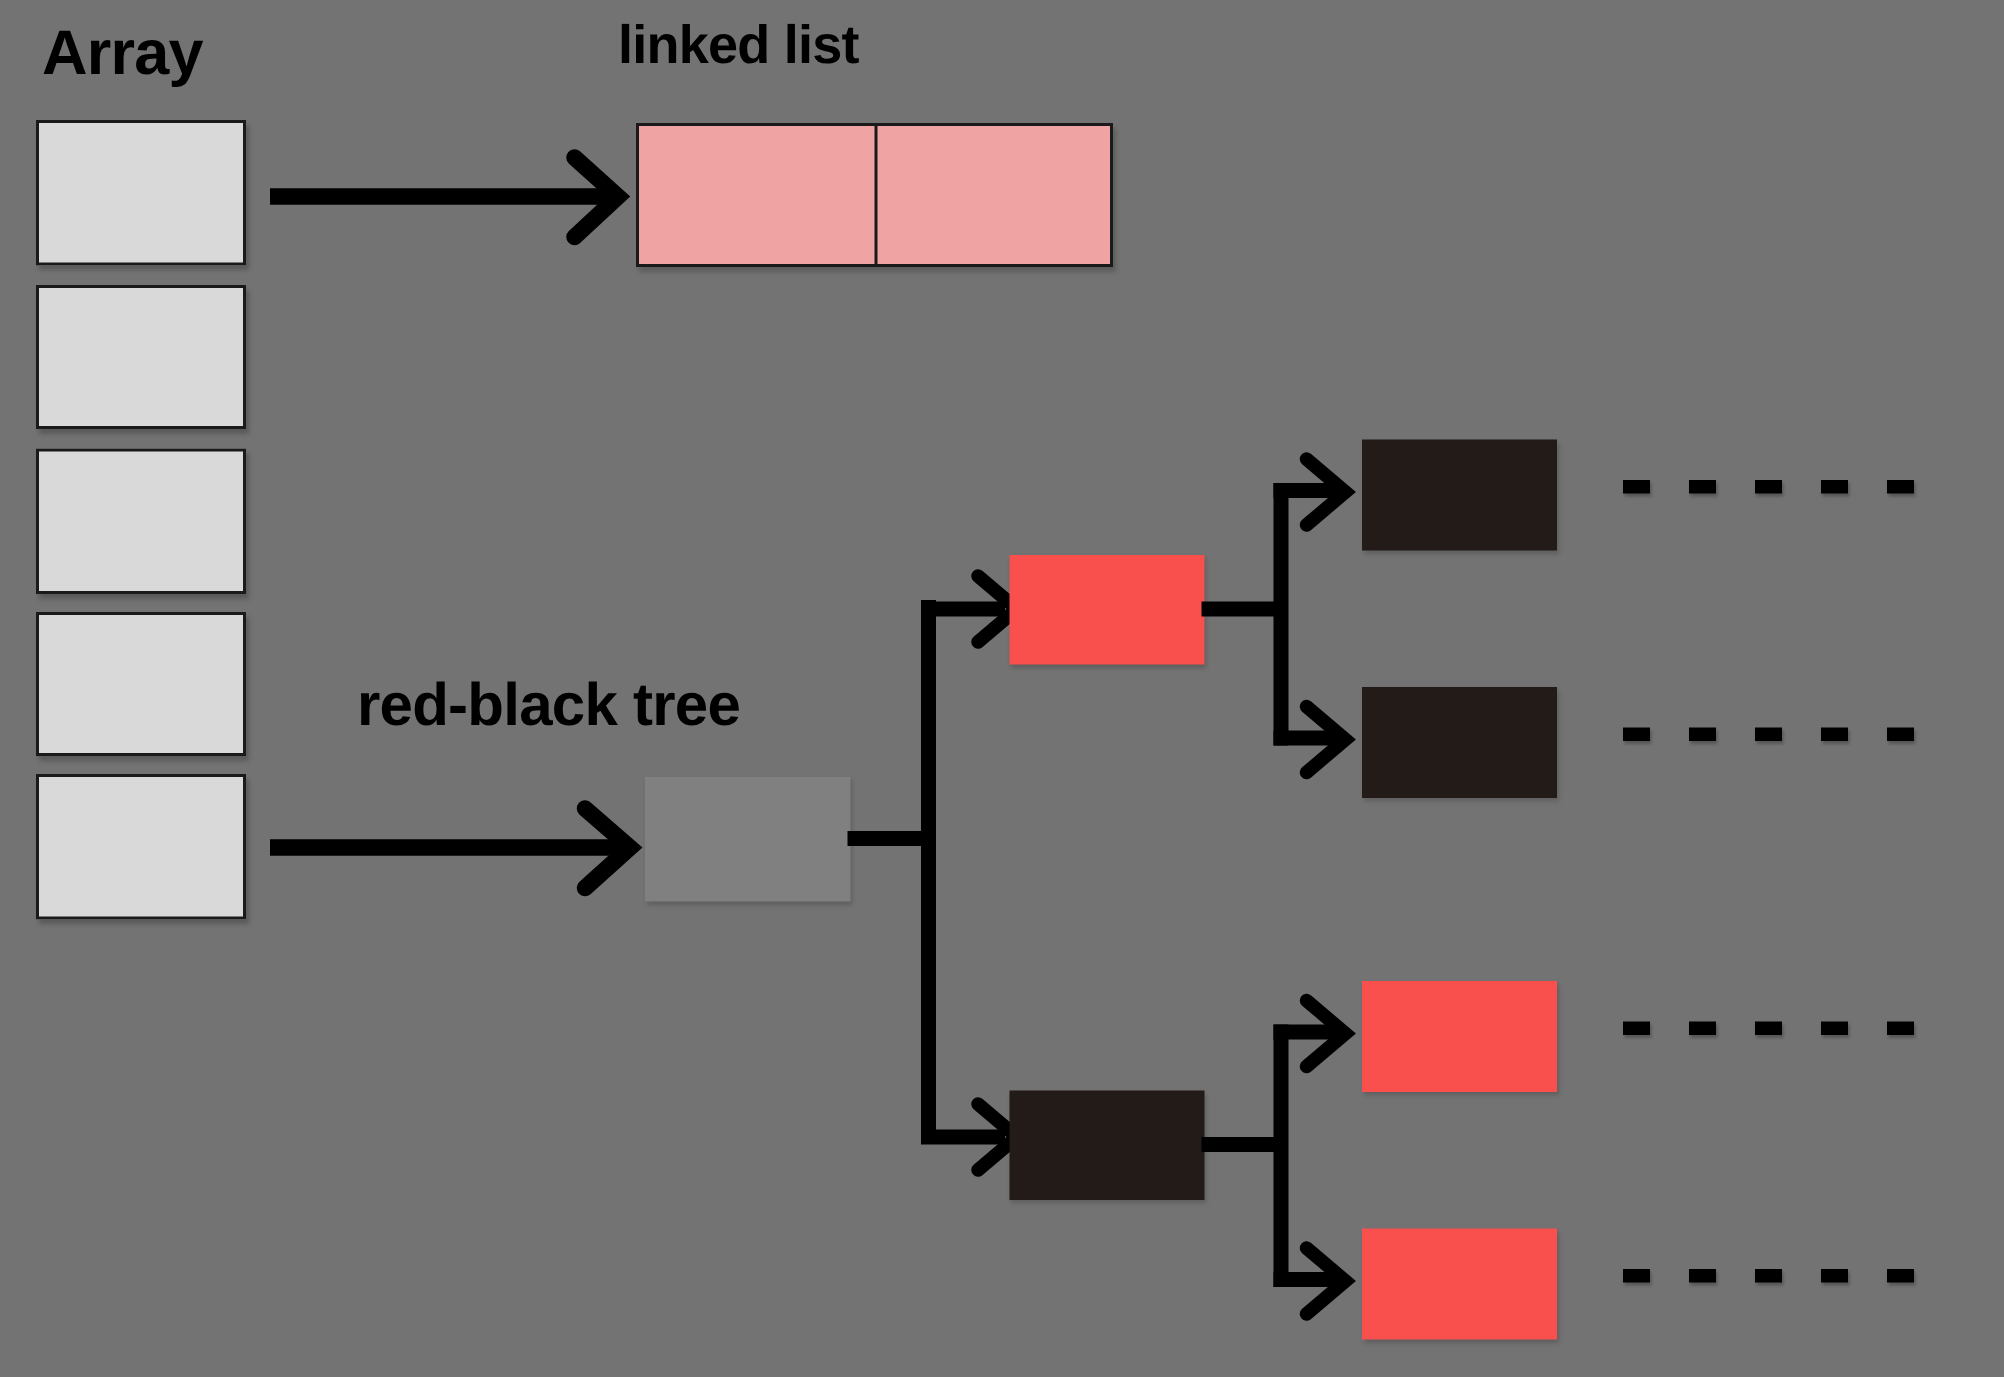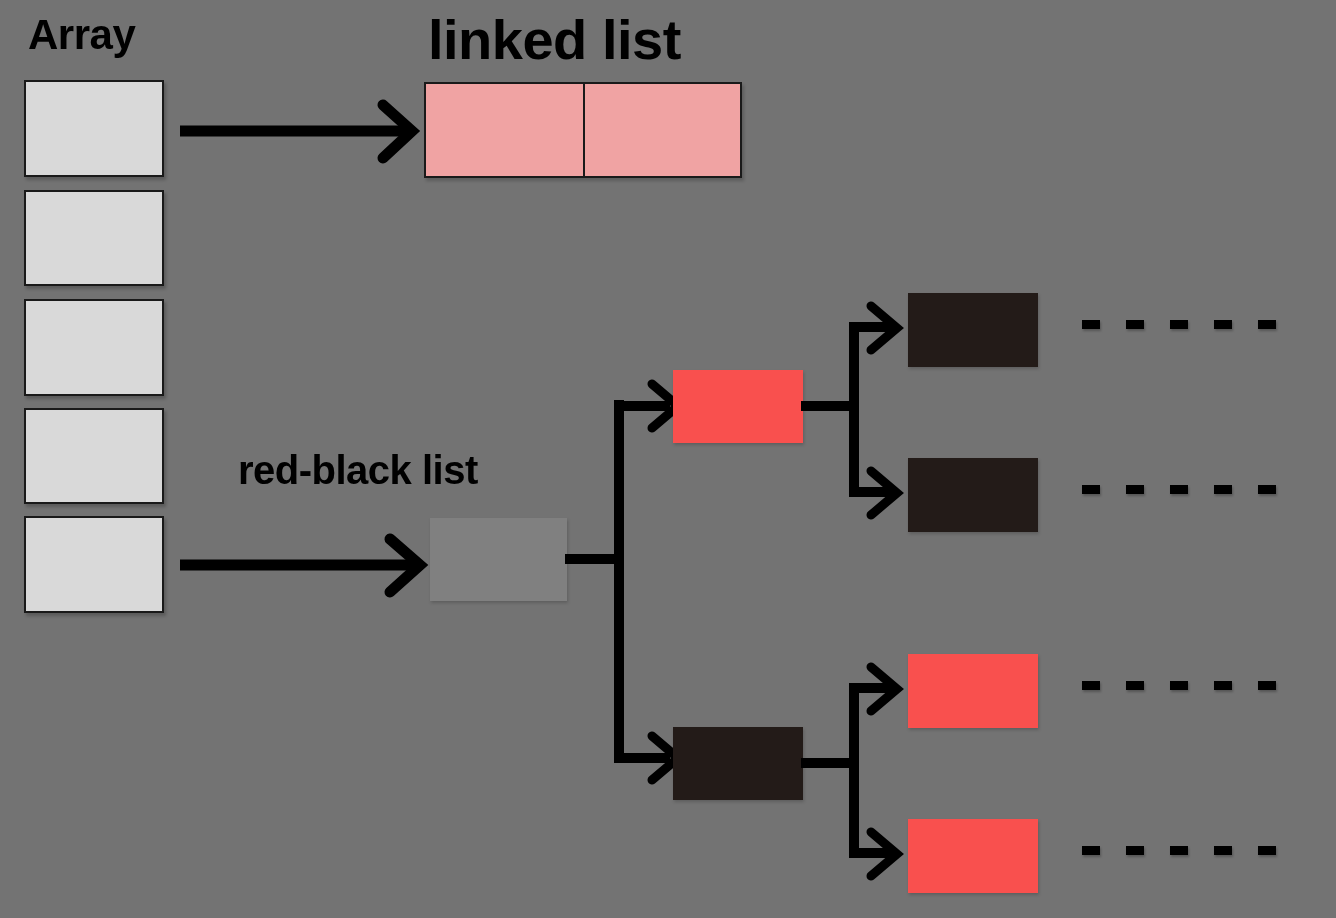--- a/index.html
+++ b/index.html
@@ -23,21 +23,21 @@
   .label {
     position: absolute;
     font-family: "Liberation Sans", sans-serif;
     font-weight: 700;
     color: #000000;
     white-space: nowrap;
     letter-spacing: -0.5px;
     line-height: 1;
   }
   #label-array      { left: 28px;  top: 14px;  font-size: 42px; }
-  #label-linkedlist { left: 428px; top: 12px;  font-size: 56px; }
+  #label-linkedlist { left: 412px; top: 12px;  font-size: 36px; }
   #label-rbtree     { left: 238px; top: 450px; font-size: 40px; }
 
   
   .array-cell {
     position: absolute;
     left: 24px;
     width: 140px;
     background: #d9d9d9;
     border: 2px solid #1a1a1a;
     box-sizing: border-box;
@@ -112,21 +112,21 @@
 </style>
 </head>
 <body>
 
 <div id="canvas">
 
   <div class="label" id="label-array">Array</div>
 
   <div class="label" id="label-linkedlist">linked list</div>
 
-  <div class="label" id="label-rbtree">red-black list</div>
+  <div class="label" id="label-rbtree">red-black tree</div>
 
   <div class="array-cell" style="top:80px;  height:97px;"></div>
   <div class="array-cell" style="top:190px; height:96px;"></div>
   <div class="array-cell" style="top:299px; height:97px;"></div>
   <div class="array-cell" style="top:408px; height:96px;"></div>
   <div class="array-cell" style="top:516px; height:97px;"></div>
 
   <svg class="arrow-svg" style="left:180px; top:100px; width:240px; height:80px;" viewBox="0 0 240 80">
     <path d="M 0,31 L 228,31"></path>
     <path class="head" d="M 203,5 L 232,31 L 203,58"></path>

